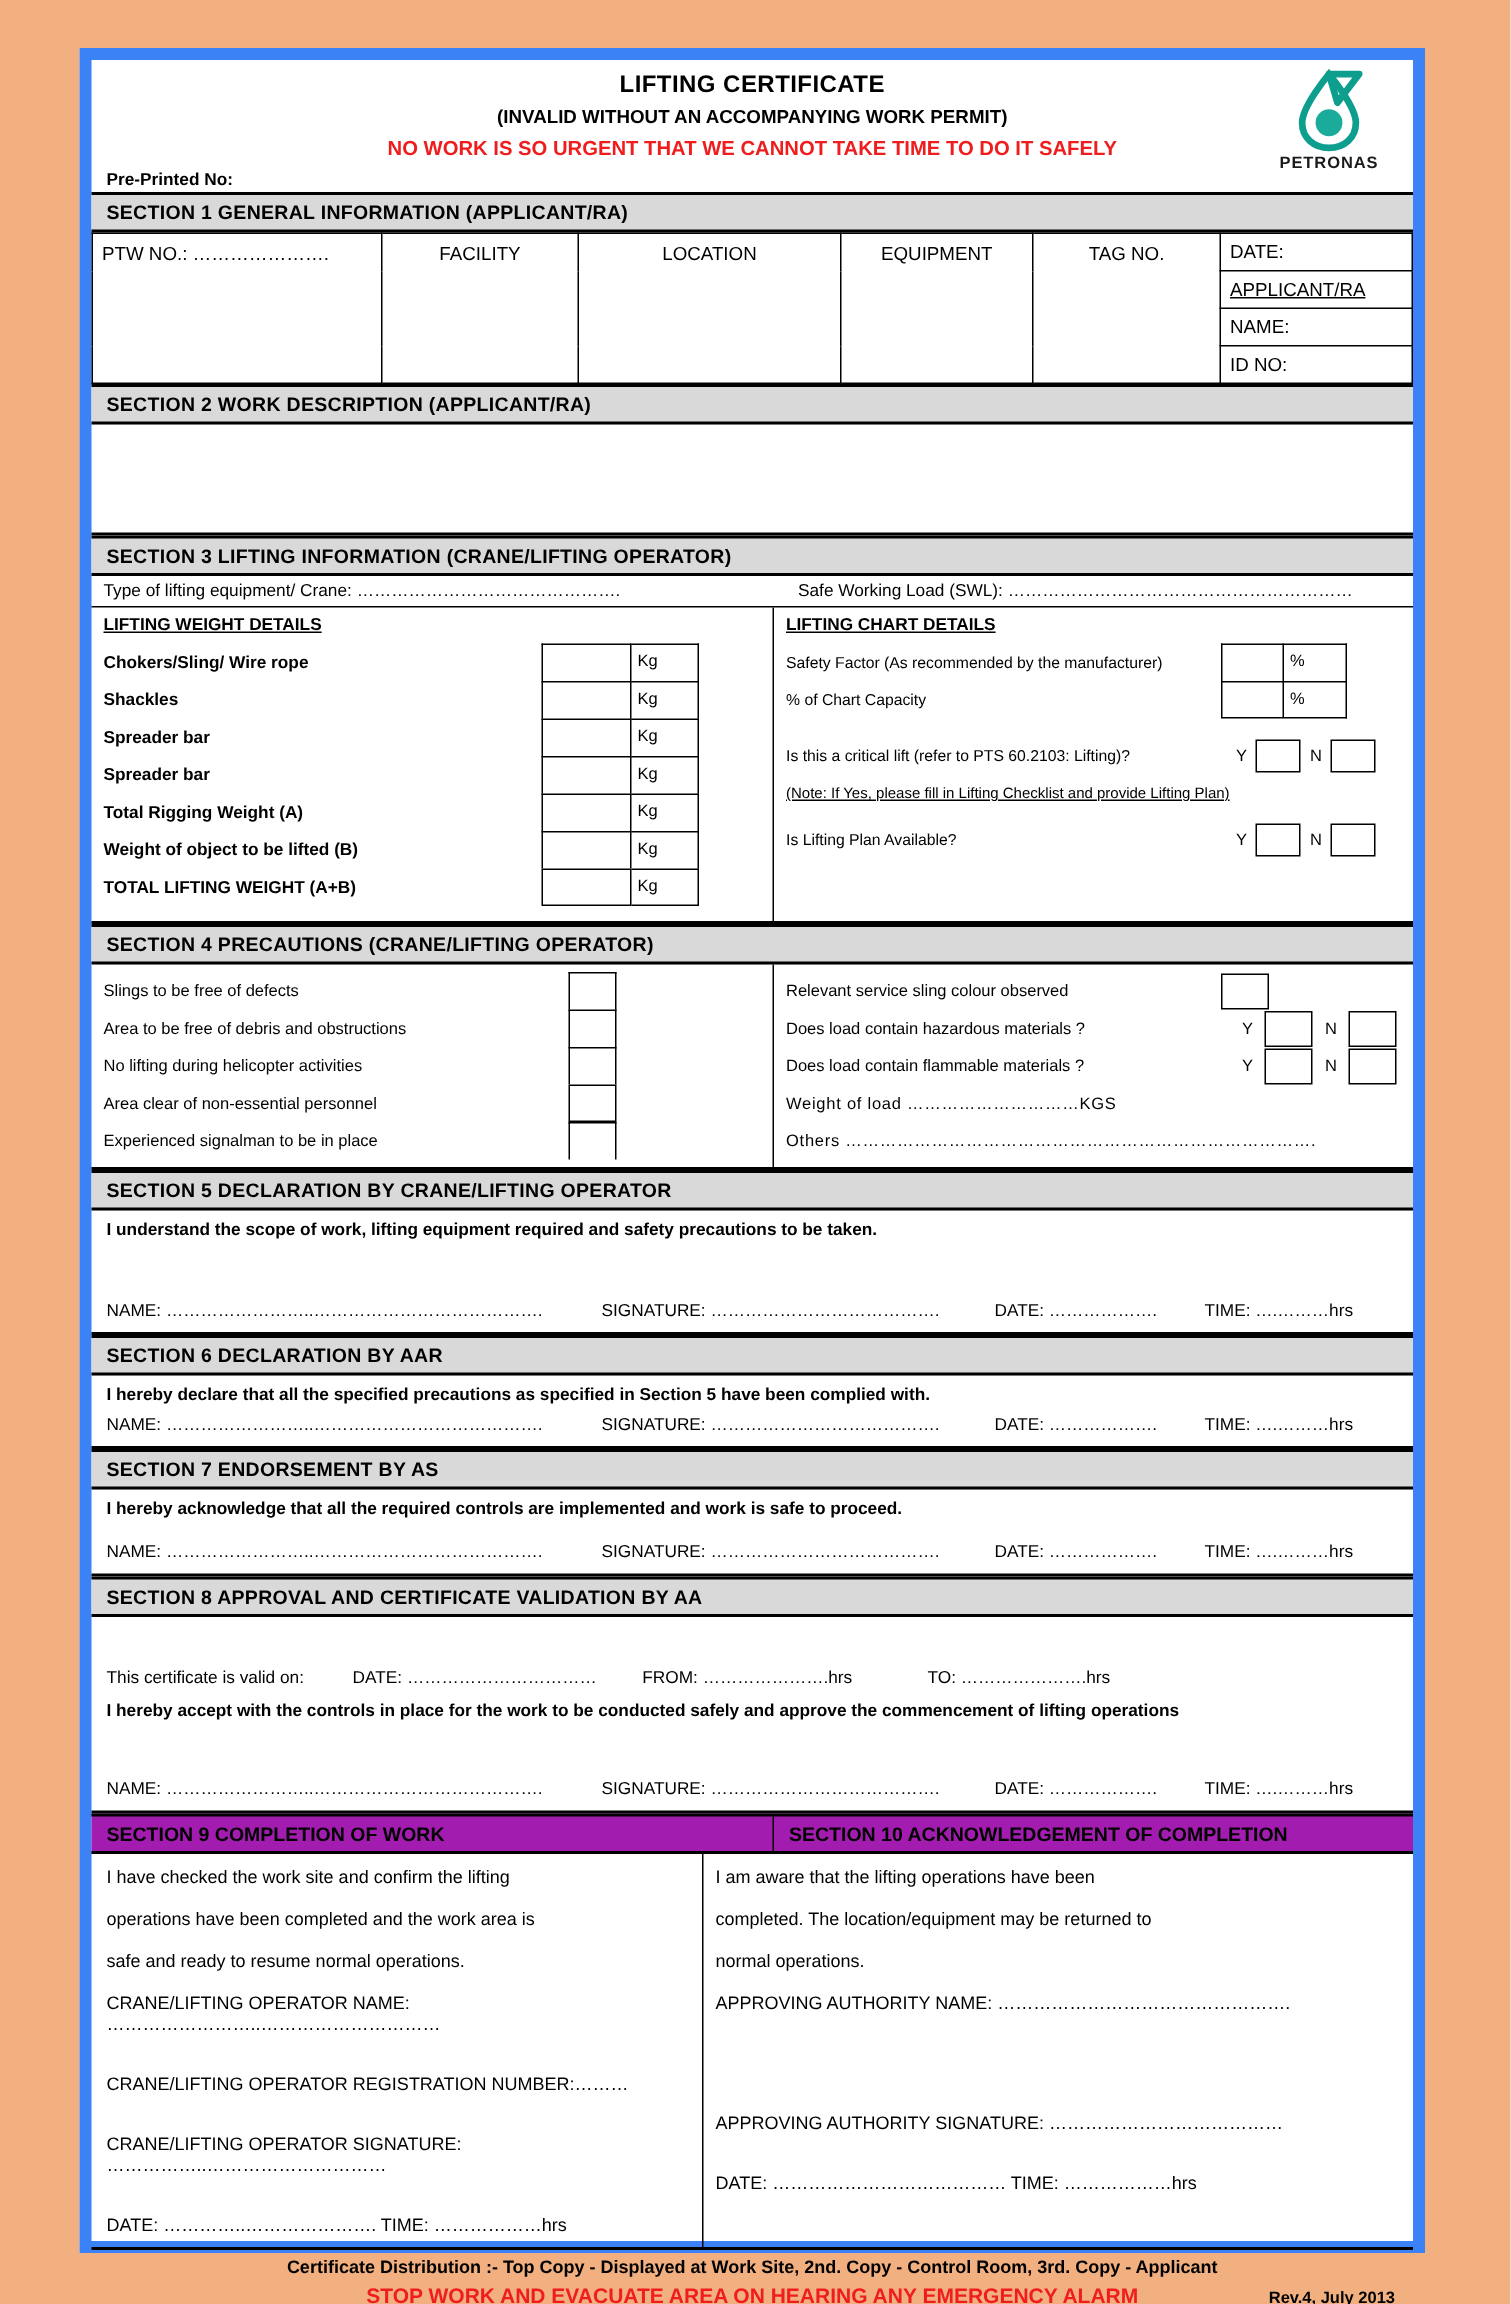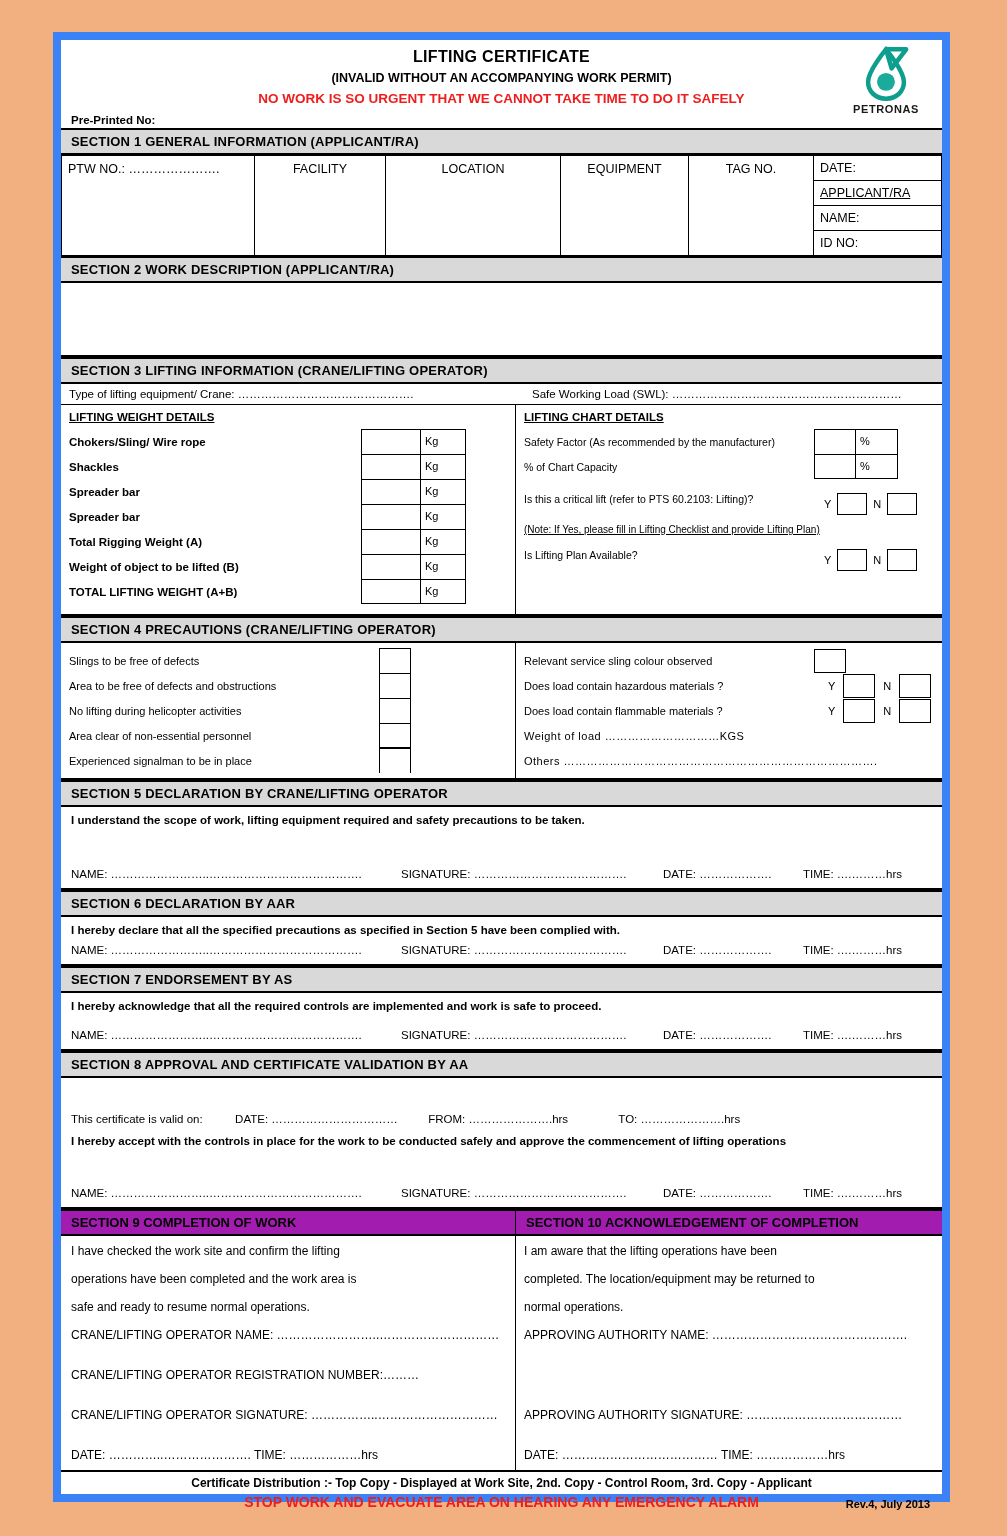--- a/index.html
+++ b/index.html
@@ -82,21 +82,21 @@
   .wunit{width:45px;height:25px;border:1px solid #000;border-left:none;border-bottom:none;
          box-sizing:border-box;font-size:11px;padding:5px 0 0 4px;}
   .wrow:last-of-type .wunit{border-bottom:1px solid #000;}
   .crow{display:flex;align-items:center;height:25px;}
   .crow .lbl{font-size:10.5px;width:290px;}
   .cbox{width:42px;height:25px;border:1px solid #000;border-bottom:none;box-sizing:border-box;}
   .crow.last .cbox{border-bottom:1px solid #000;}
   .cunit{width:42px;height:25px;border:1px solid #000;border-left:none;border-bottom:none;
          box-sizing:border-box;font-size:11px;padding:5px 0 0 4px;}
   .crow.last .cunit{border-bottom:1px solid #000;}
-  .qrow{display:flex;align-items:flex-start;font-size:10.5px;margin-top:14px;}
+  .qrow{display:flex;align-items:center;font-size:10.5px;margin-top:14px;}
   .qrow .qlbl{width:300px;}
   .yn{display:flex;align-items:center;gap:6px;font-size:11px;}
   .ynbox{width:30px;height:22px;border:1.5px solid #000;box-sizing:border-box;}
   .note{font-size:10px;margin-top:9px;text-decoration:underline;}
   
   .s4cols{display:flex;border-bottom:2.5px solid #000;}
   .s4left{width:455px;border-right:1px solid #000;padding:5px 0 5px 8px;box-sizing:border-box;}
   .s4right{flex:1;padding:5px 0 5px 8px;box-sizing:border-box;}
   .p4row{display:flex;align-items:center;height:25px;font-size:11px;}
   .p4row .lbl{width:310px;}
@@ -119,21 +119,21 @@
   .decl.tall8 .sig-line{margin-top:40px;}
   .valid{font-size:11.5px;margin-top:28px;}
   .valid .lead{display:inline-block;}
   .accept{font-size:11.5px;font-weight:bold;margin-top:10px;}
   
   .s910bar{display:flex;border-top:2.5px solid #000;border-bottom:2.5px solid #000;background:#a21caf;}
   .s910bar > div{font-size:13px;font-weight:bold;padding:4px 0 4px 10px;}
   .s910bar .left{width:455px;border-right:1px solid #000;box-sizing:border-box;}
   .s910bar .right{flex:1;}
   .s910cols{display:flex;border-bottom:2.5px solid #000;}
-  .s910cols .left{width:455px;border-right:1px solid #000;box-sizing:border-box;padding:8px 8px 8px 10px;}
+  .s910cols .left{width:408px;border-right:1px solid #000;box-sizing:border-box;padding:8px 8px 8px 10px;}
   .s910cols .right{flex:1;padding:8px 8px 8px 8px;}
   .s910cols p{margin:0 0 14px 0;font-size:12px;}
   .s910cols .fld{font-size:12px;margin-bottom:26px;}
   .s910cols .fld.lastline{margin-bottom:0;}
   
   .footer{padding:4px 0 5px 0;position:relative;}
   .f1{text-align:center;font-size:12px;font-weight:bold;}
   .f2{text-align:center;font-size:14px;font-weight:bold;color:#ef1d1d;margin-top:4px;}
   .rev{position:absolute;right:12px;bottom:5px;font-size:11px;font-weight:bold;}
 </style>
@@ -264,21 +264,21 @@
   </div>
 
   <div class="secbar">SECTION 4    PRECAUTIONS (CRANE/LIFTING OPERATOR)</div>
   <div class="s4cols">
     <div class="s4left">
       <div class="p4row">
         <div class="lbl">Slings to be free of defects</div>
         <div class="p4box"></div>
       </div>
       <div class="p4row">
-        <div class="lbl">Area to be free of defects and obstructions</div>
+        <div class="lbl">Area to be free of debris and obstructions</div>
         <div class="p4box"></div>
       </div>
       <div class="p4row">
         <div class="lbl">No lifting during helicopter activities</div>
         <div class="p4box"></div>
       </div>
       <div class="p4row lastbox">
         <div class="lbl">Area clear of non-essential personnel</div>
         <div class="p4box"></div>
       </div>

